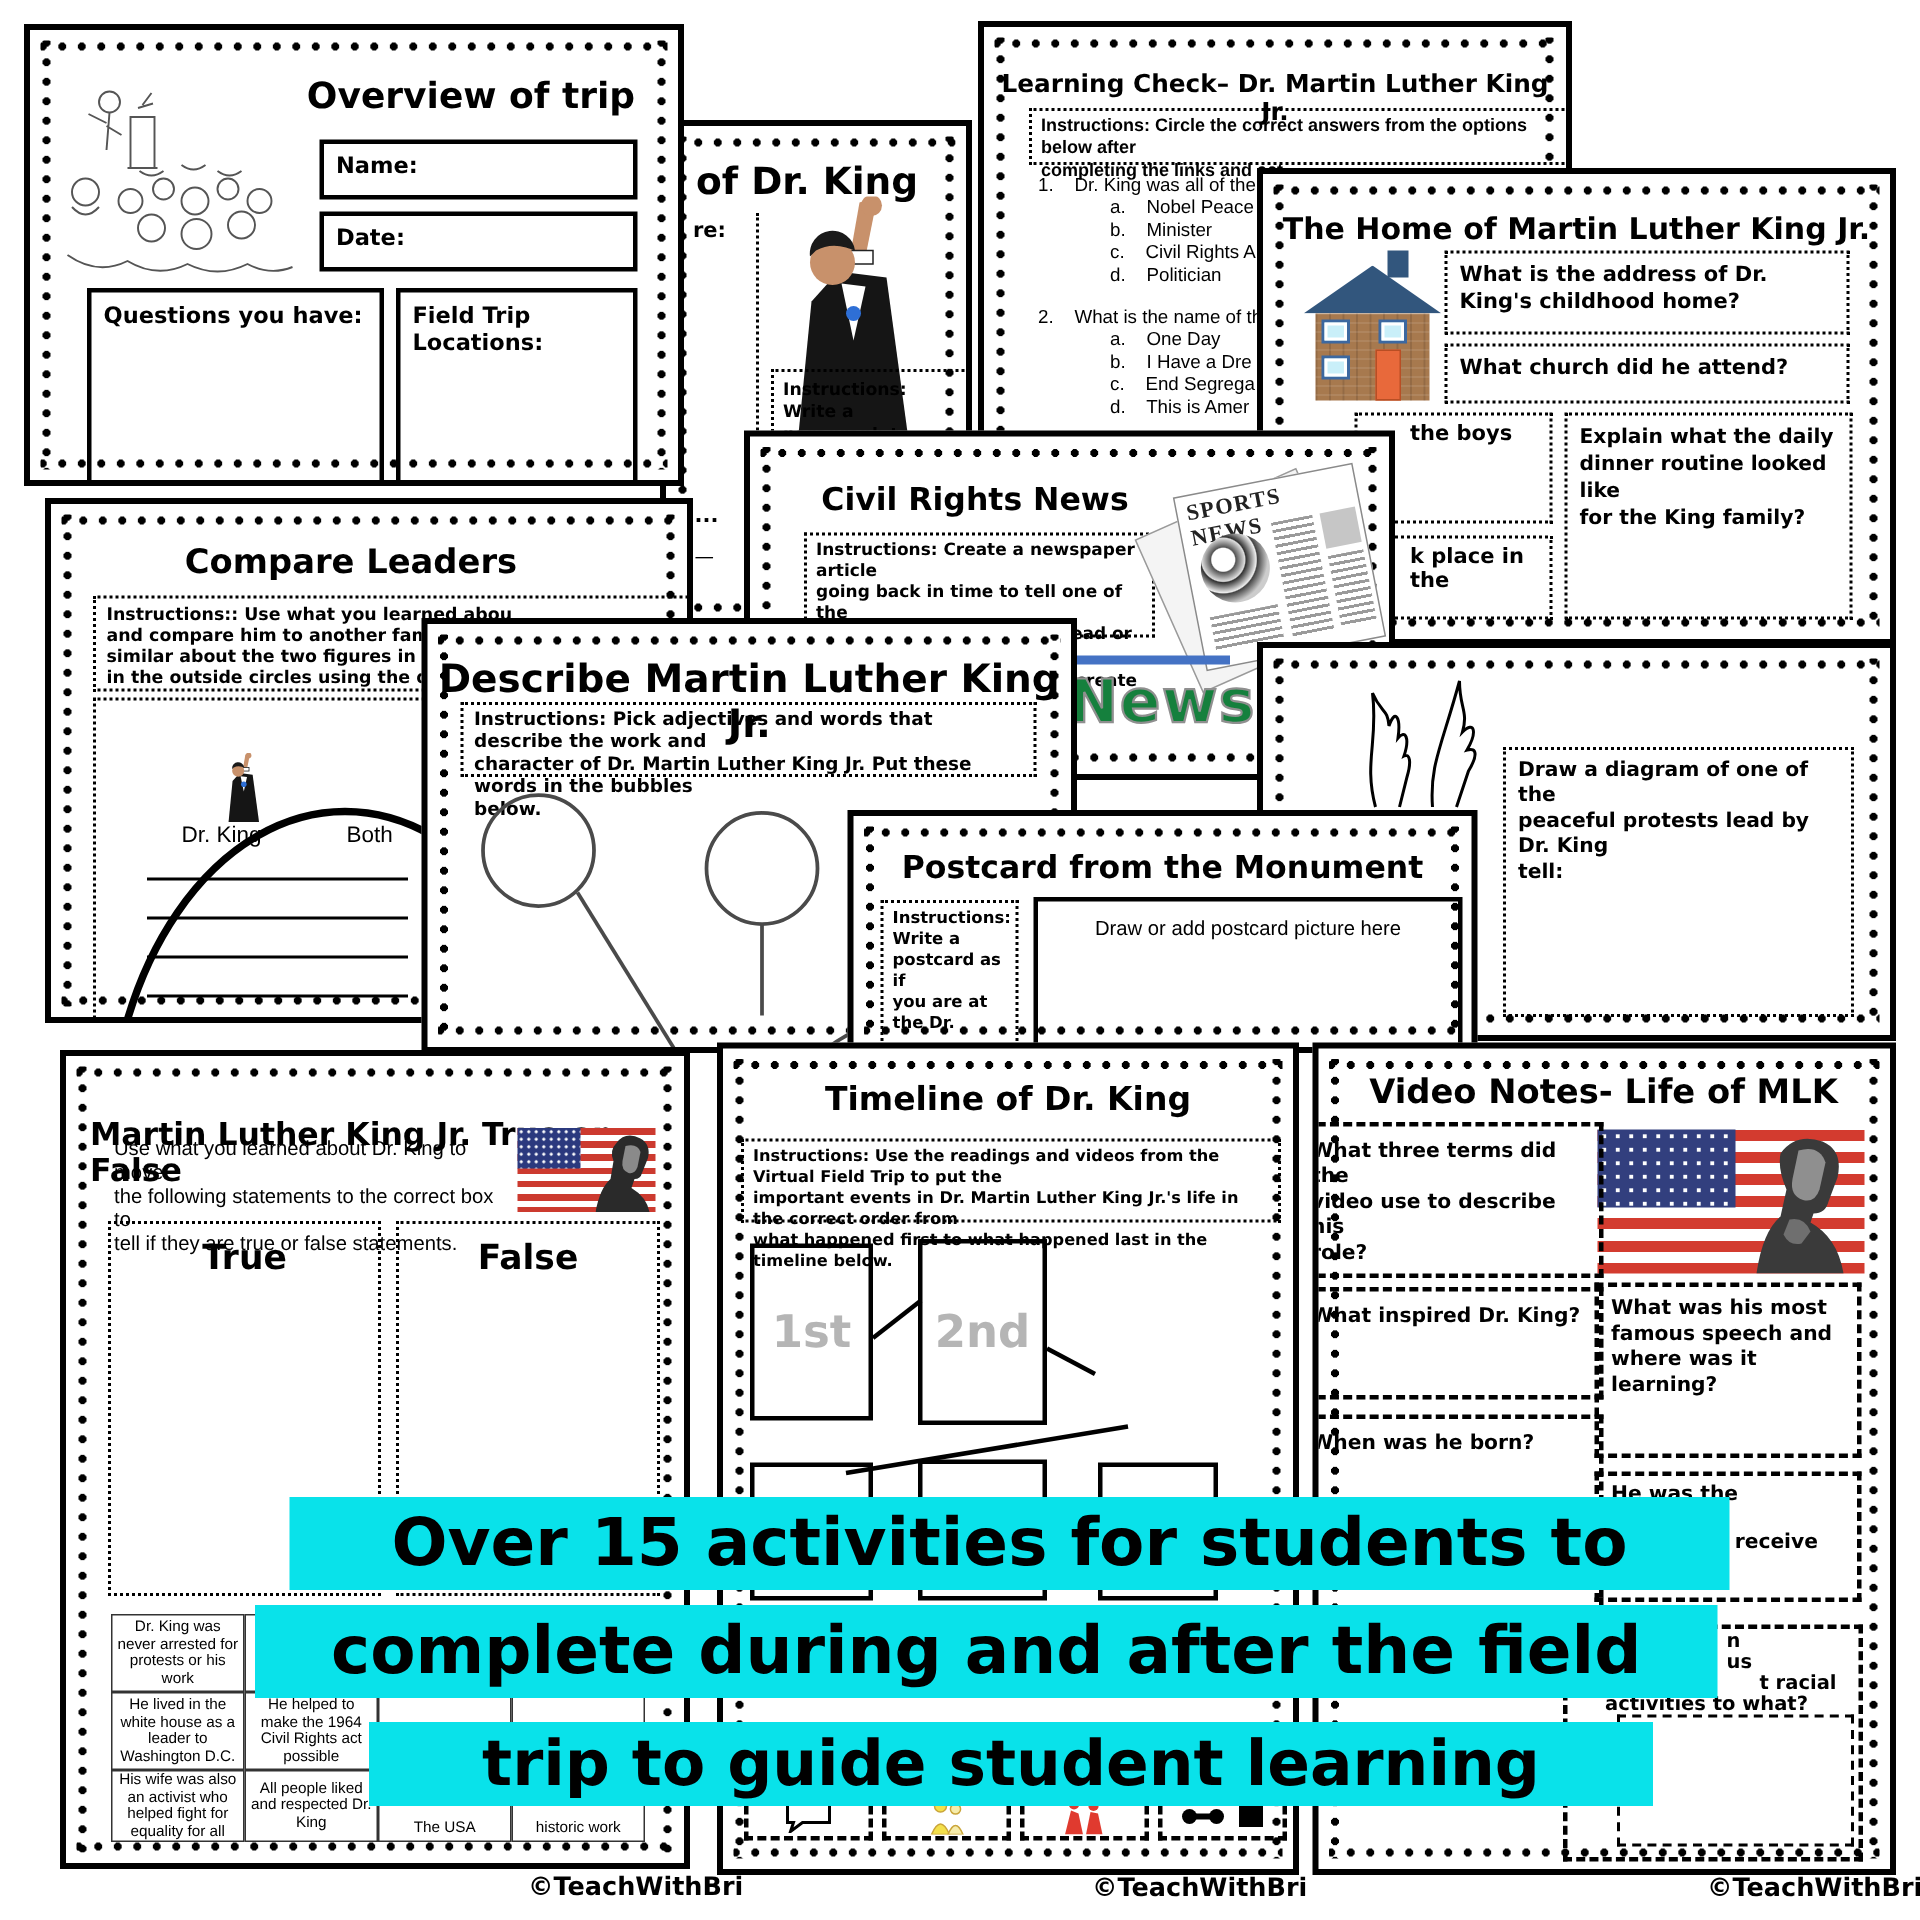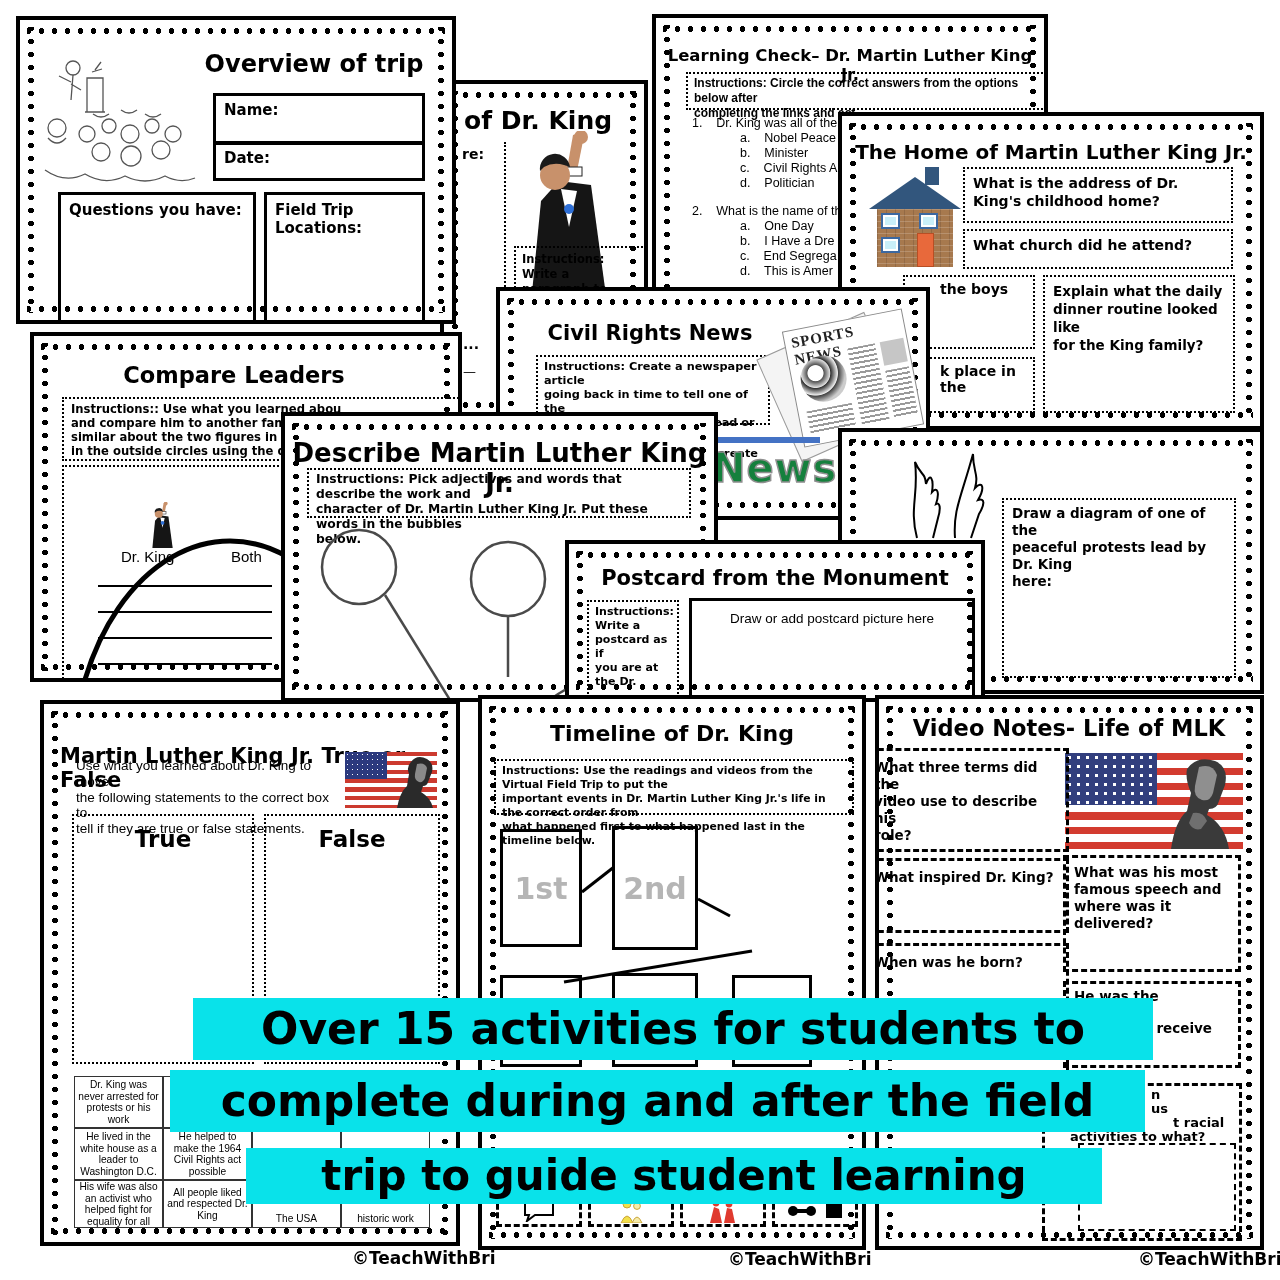--- a/index.html
+++ b/index.html
@@ -213,21 +213,21 @@
     <div class="dotf"></div>
     <span class="abs" style="left:53px;top:6px;width:100px;height:102px;">
       <svg width="100" height="102" viewBox="0 0 100 102">
         <path d="M22 100 C14 70 24 56 20 24 C26 38 30 34 31 46 C35 34 39 40 37 54 C42 48 45 54 41 66 C45 64 46 70 43 80 L38 100" fill="none" stroke="#000" stroke-width="2"></path>
         <path d="M60 100 C58 72 66 60 78 16 C78 34 84 36 80 50 C88 42 90 50 83 62 C90 60 90 66 84 76 L76 100" fill="none" stroke="#000" stroke-width="2"></path>
       </svg>
     </span>
     <div class="dotted" style="left:160px;top:66px;width:234px;height:180px;">
       <div class="pre" style="padding:5px 8px;font-size:13.5px;line-height:17px;font-weight:bold;">Draw a diagram of one of the
 peaceful protests lead by Dr. King
-here:</div>
+tell:</div>
     </div>
   </div>
 
   <div class="sheet" style="left:565px;top:540px;width:420px;height:162px;z-index:8;">
     <div class="dotf"></div>
     <div class="ttl" style="left:0;top:22px;width:100%;font-size:21px;">Postcard from the Monument</div>
     <div class="dotted" style="left:18px;top:56px;width:92px;height:110px;">
       <div class="pre" style="padding:3px 6px;font-size:11px;line-height:14px;font-weight:bold;">Instructions:
 Write a
 postcard as if
@@ -255,21 +255,21 @@
         <circle cx="95" cy="84" r="9"></circle>
           <circle cx="117" cy="76" r="7"></circle>
         <circle cx="138" cy="84" r="8"></circle>
           <circle cx="126" cy="100" r="9"></circle>
         <circle cx="66" cy="102" r="9"></circle>
           <circle cx="96" cy="106" r="10"></circle>
         <path d="M10 120 q20 14 40 4 q20 12 40 2 q20 10 40 0 q15 8 30 2"></path>
         <path d="M58 64 q8 6 16 0 M86 60 q8 6 16 0 M110 64 q8 6 16 0"></path>
       </svg>
     </span>
-    <div class="solidbox" style="left:193px;top:73px;width:212px;height:52px;">
+    <div class="solidbox" style="left:193px;top:73px;width:212px;height:40px;">
       <div style="padding:5px 8px;font-size:15px;font-weight:bold;">Name:</div>
     </div>
     <div class="solidbox" style="left:193px;top:121px;width:212px;height:40px;">
       <div style="padding:5px 8px;font-size:15px;font-weight:bold;">Date:</div>
     </div>
     <div class="solidbox" style="left:38px;top:172px;width:198px;height:150px;">
       <div style="padding:6px 8px;font-size:15px;font-weight:bold;">Questions you have:</div>
     </div>
     <div class="solidbox" style="left:244px;top:172px;width:161px;height:150px;">
       <div style="padding:6px 8px;font-size:15px;font-weight:bold;">Field Trip Locations:</div>
@@ -396,21 +396,21 @@
     </div>
     <div class="dashed" style="left:-10px;top:159px;width:200px;height:75px;">
       <div class="pre clipL" style="padding:8px 4px 0 12px;font-size:13.5px;font-weight:bold;">What inspired Dr. King?</div>
     </div>
     <div class="dashed" style="left:-10px;top:244px;width:200px;height:140px;">
       <div class="pre clipL" style="padding:8px 4px 0 12px;font-size:13.5px;font-weight:bold;">When was he born?</div>
     </div>
     <div class="dashed" style="left:184px;top:156px;width:178px;height:117px;">
       <div class="pre" style="padding:6px 8px;font-size:13.5px;line-height:17px;font-weight:bold;">What was his most
 famous speech and
-where was it delivered?</div>
+where was it learning?</div>
     </div>
     <div class="dashed" style="left:184px;top:282px;width:178px;height:87px;">
       <div style="padding:4px 8px 0 8px;font-size:13.5px;font-weight:bold;">He was the youngest</div>
       <div style="padding:0 26px 0 8px;text-align:right;font-size:13.5px;font-weight:bold;">receive</div>
     </div>
     <div class="dashed" style="left:163px;top:384px;width:200px;height:158px;">
       <div class="dashed" style="left:33px;top:57px;width:158px;height:88px;border-width:2px;"></div>
     </div>
     <div class="abs" style="left:272px;top:388px;font-size:13px;font-weight:bold;">n</div>
     <div class="abs" style="left:272px;top:402px;font-size:13px;font-weight:bold;">us</div>

